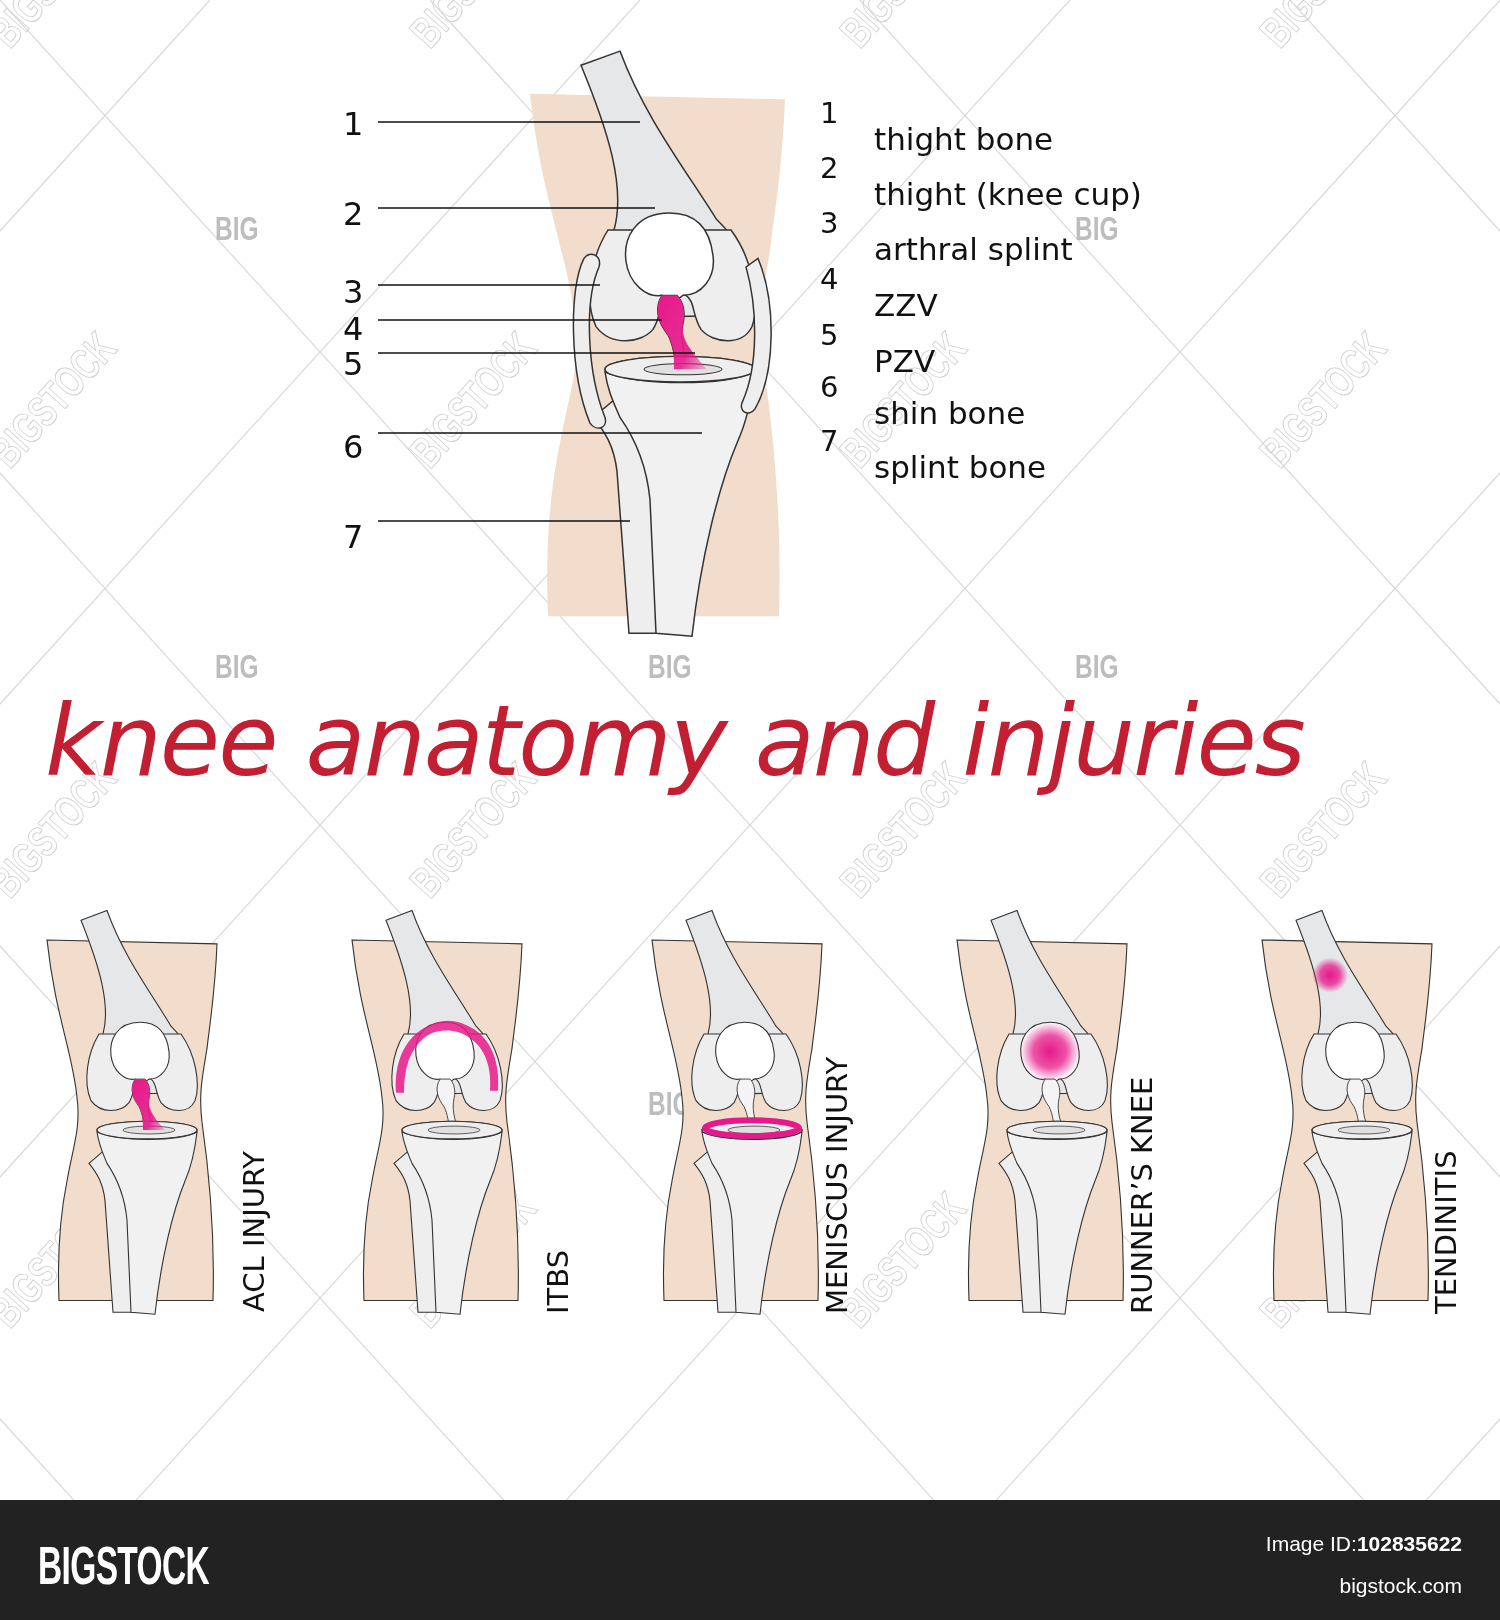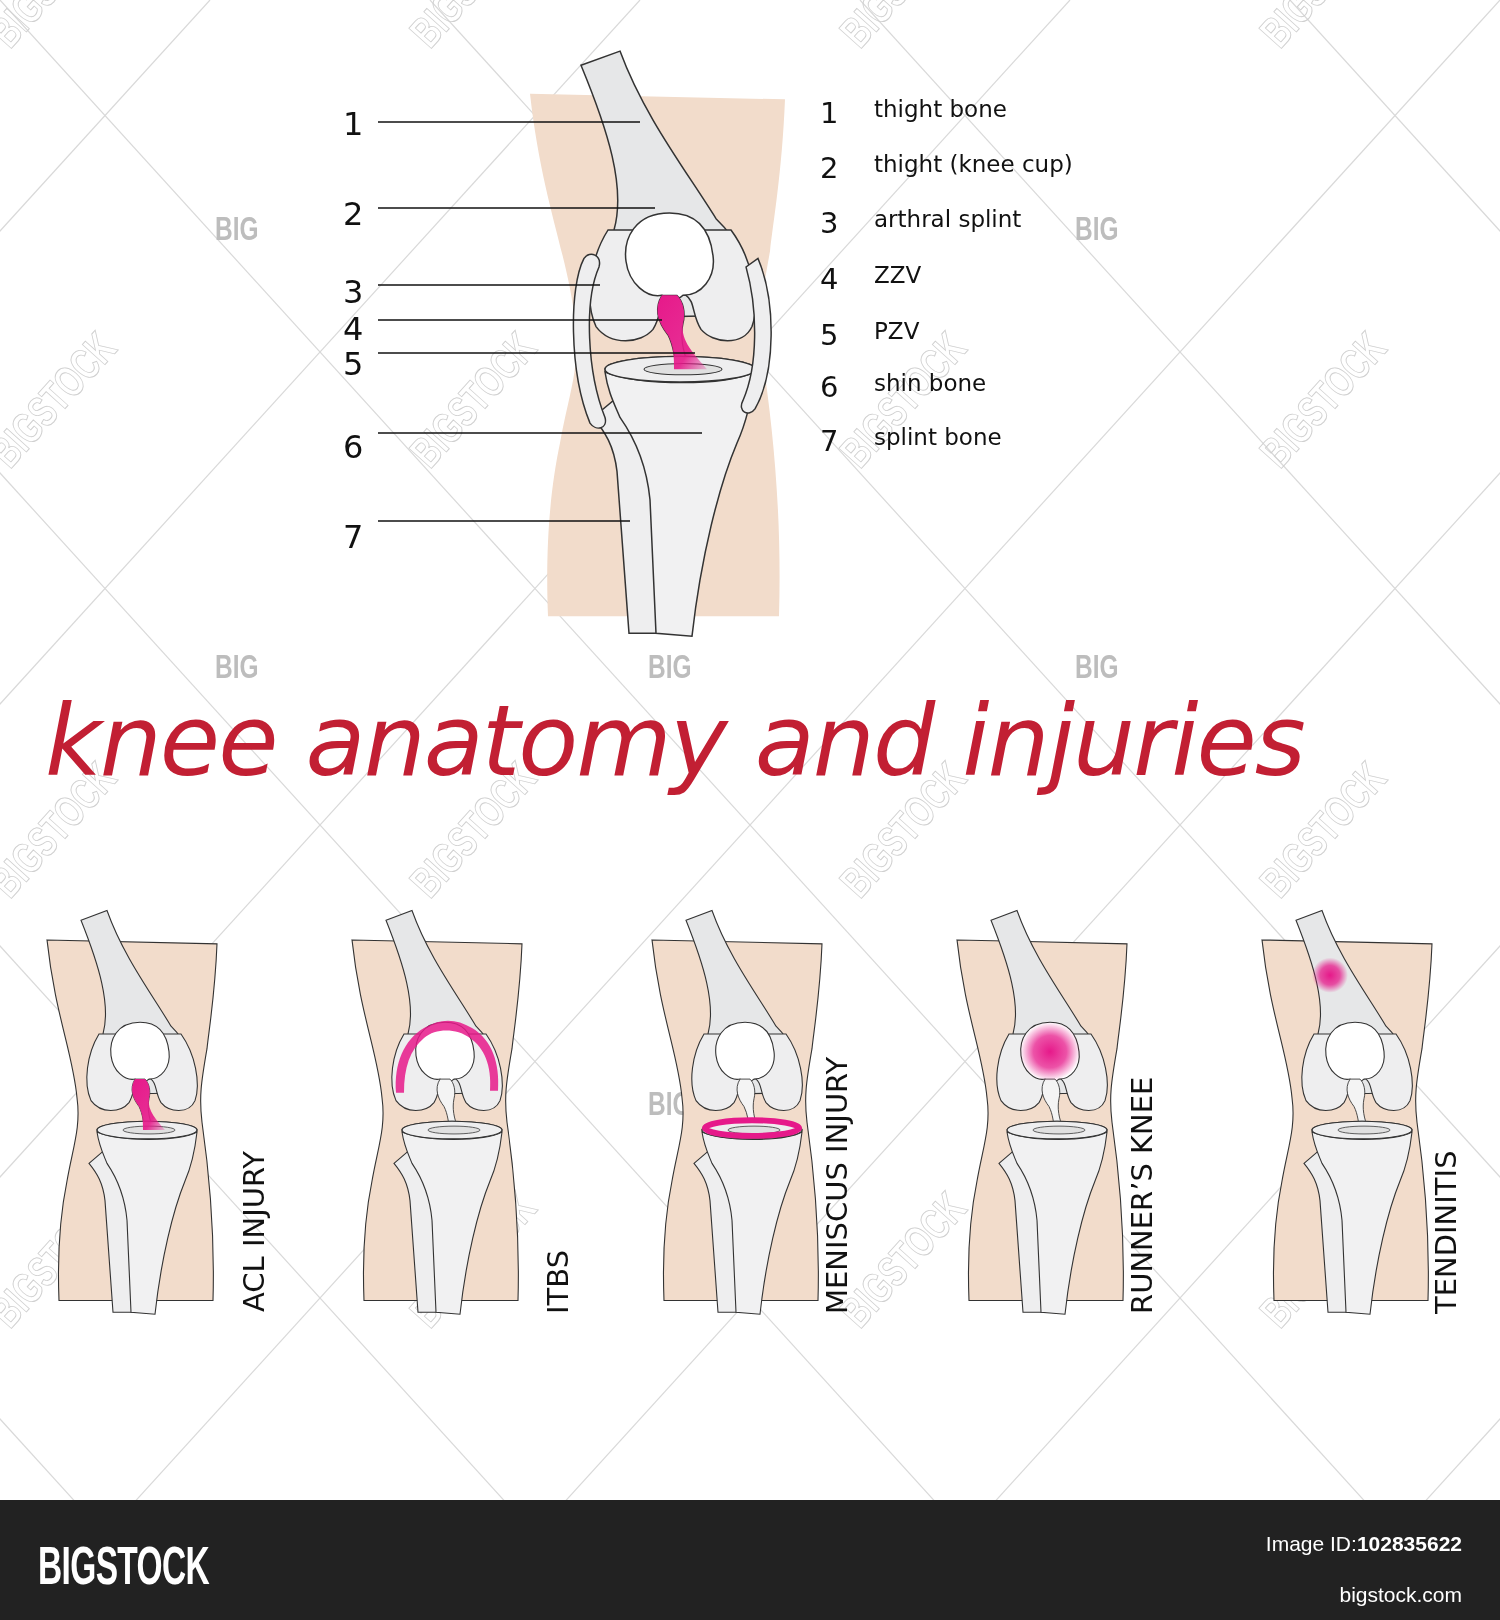--- a/index.html
+++ b/index.html
@@ -7,37 +7,37 @@
          font-family: "DejaVu Sans", "Liberation Sans", sans-serif; }
 
   .watermarks { position: absolute; left: 0; top: 0; width: 1500px; height: 1500px; pointer-events: none; }
 
   #main-knee { position: absolute; left: 0; top: 0; width: 1500px; height: 680px; }
 
   .num-label { position: absolute; font-family: "DejaVu Sans", sans-serif; font-size: 32px; color: #111; line-height: 1; }
   .legend { position: absolute; left: 820px; top: 88px; }
   .legend-row { position: absolute; left: 0; white-space: nowrap; font-family: "DejaVu Sans", sans-serif; color: #111; }
   .legend-num { position: absolute; left: 0; font-size: 29px; }
-  .legend-text { position: absolute; left: 54px; font-size: 23px; }
+  .legend-text { position: absolute; left: 54px; font-size: 31px; margin-top: 25px; }
 
   .title { position: absolute; left: 45px; top: 692px; width: 1420px; font-family: "DejaVu Sans", sans-serif;
            font-size: 98px; color: #c21f33; letter-spacing: -2px; line-height: 1; white-space: nowrap; font-style: italic; }
 
   .injury { position: absolute; top: 900px; width: 290px; height: 420px; }
   .injury svg { position: absolute; left: 0; top: 0; }
   .injury-label { position: absolute; font-family: "DejaVu Sans", sans-serif; font-size: 29px; color: #111;
                   white-space: nowrap; transform-origin: 0 0; transform: rotate(-90deg); line-height: 1; }
 
   .footer { position: absolute; left: 0; top: 1500px; width: 1500px; height: 120px; background: #222222; }
   .footer-logo { position: absolute; left: 38px; top: 38px; font-family: "Liberation Sans", sans-serif; font-weight: bold;
                  font-size: 54px; color: #ffffff; transform: scaleX(0.62); transform-origin: 0 0; letter-spacing: -1px; line-height: 1; }
   .footer-id { position: absolute; right: 38px; top: 33px; font-family: "Liberation Sans", sans-serif; font-size: 21px; color: #ffffff;
                text-align: center; line-height: 1; white-space: nowrap; }
   .footer-id b { font-weight: bold; }
-  .footer-site { position: absolute; right: 38px; top: 84px; font-family: "Liberation Sans", sans-serif; font-size: 21px; color: #ffffff;
+  .footer-site { position: absolute; right: 38px; top: 75px; font-family: "Liberation Sans", sans-serif; font-size: 21px; color: #ffffff;
                  text-align: right; line-height: 1; white-space: nowrap; }
 </style>
 </head>
 <body>
 
 <svg class="watermarks" width="1500" height="1500" viewBox="0 0 1500 1500">
   <g id="wm-lines" stroke="#d9d9d9" stroke-width="1.2" fill="none">
       <line x1="-1720" y1="0" x2="-220" y2="1650.0000000000002"></line>
       <line x1="-220" y1="0" x2="-1720" y2="1650.0000000000002"></line>
       <line x1="-1290" y1="0" x2="210" y2="1650.0000000000002"></line>

